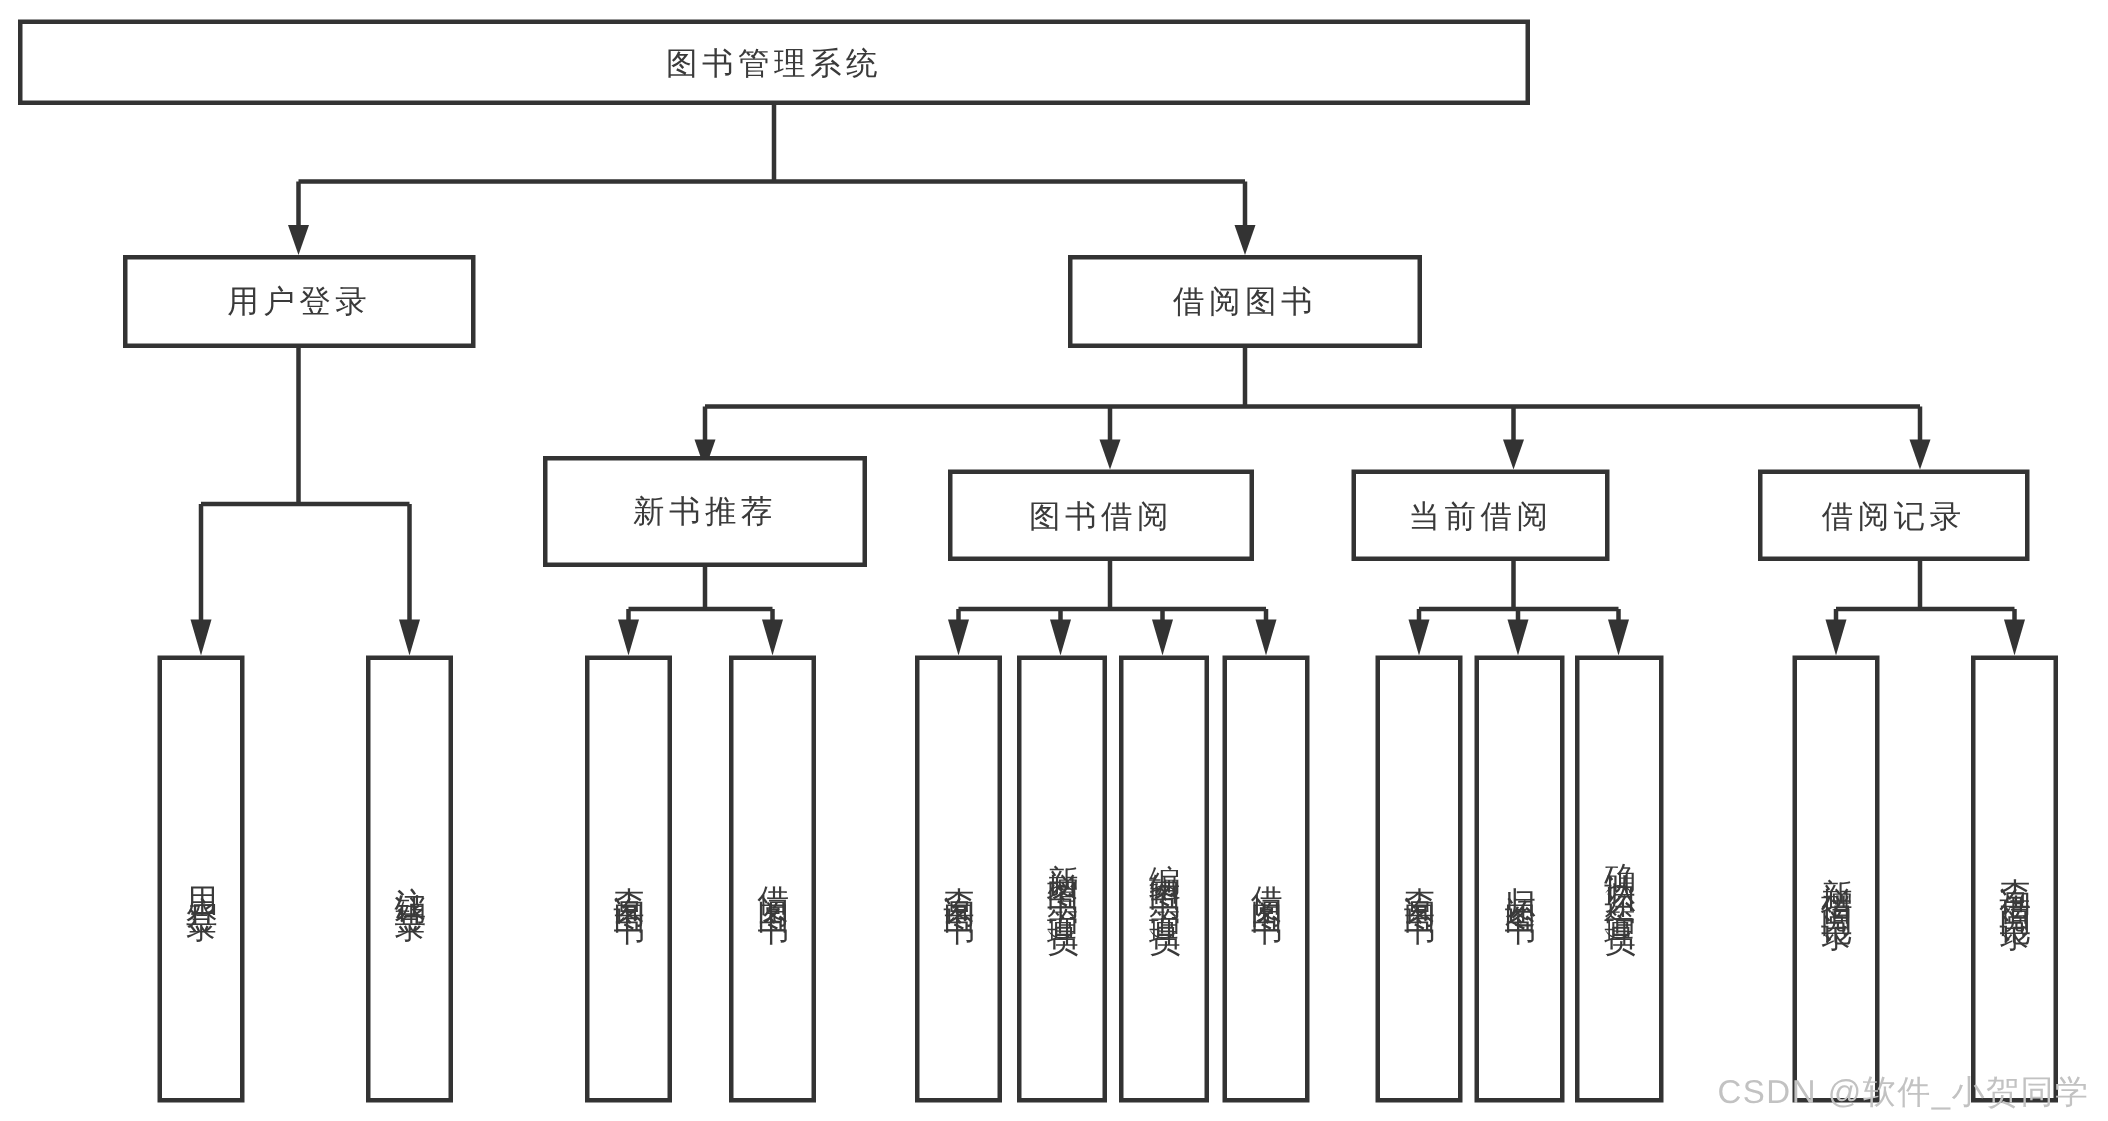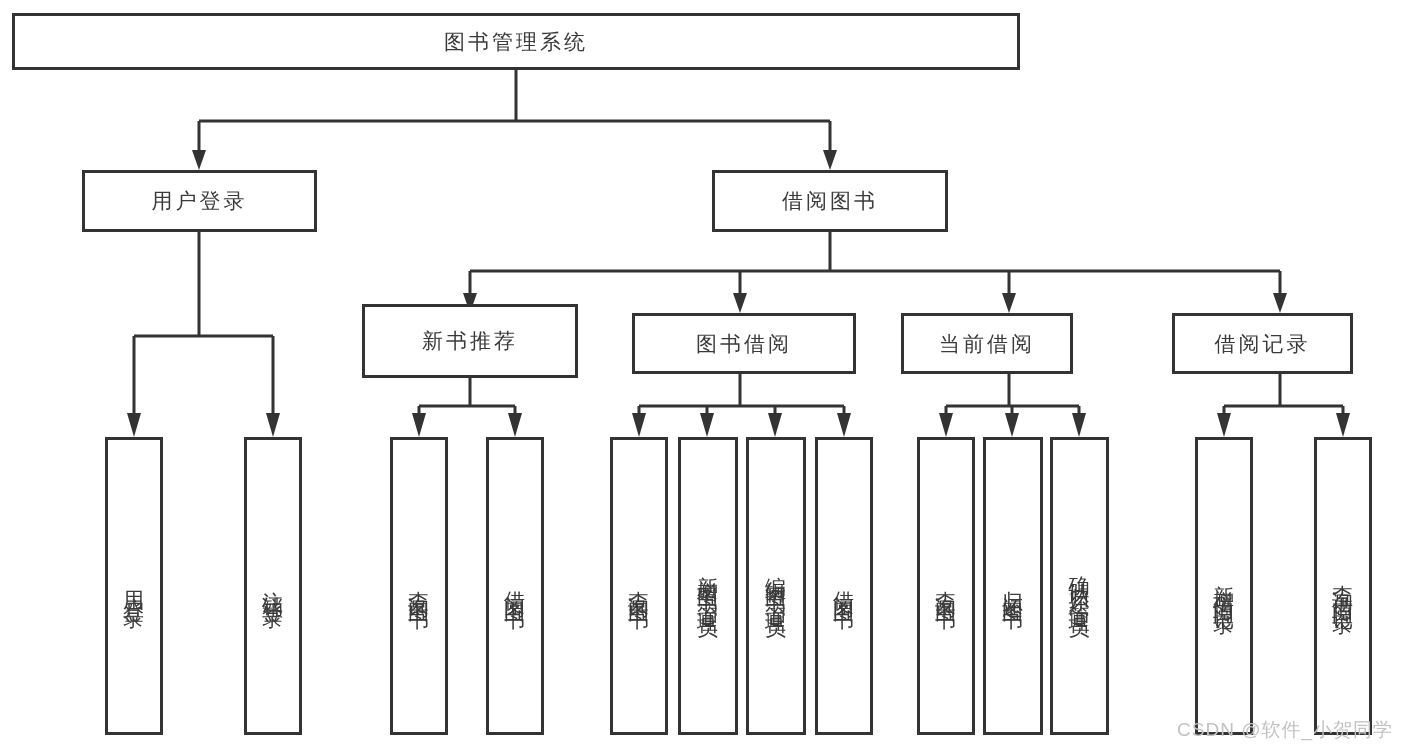--- a/index.html
+++ b/index.html
@@ -43,21 +43,21 @@
     line-height: 1;
     white-space: nowrap;
   }
   
   #n-root          { left: 12px;   top: 13px;  width: 1008px; height: 57px; }
   
   #n-user-login    { left: 82px;   top: 170px; width: 235px;  height: 62px; }
   #n-book-mgmt     { left: 712px;  top: 170px; width: 236px;  height: 62px; }
   
   #n-new-book      { left: 362px;  top: 304px; width: 216px;  height: 74px; }
-  #n-book-borrow   { left: 632px;  top: 313px; width: 224px;  height: 61px; }
+  #n-book-borrow   { left: 632px;  top: 313px; width: 204px;  height: 61px; }
   #n-cur-borrow    { left: 901px;  top: 313px; width: 172px;  height: 61px; }
   #n-borrow-rec    { left: 1172px; top: 313px; width: 181px;  height: 61px; }
   
   .leaf { top: 437px; width: 58px; height: 298px; }
   #l-a1 { left: 105px; }
   #l-a2 { left: 244px; }
   #l-b1 { left: 390px; }
   #l-b2 { left: 486px; }
   #l-c1 { left: 610px; }
   #l-c2 { left: 678px; width: 60px; }
@@ -65,21 +65,21 @@
   #l-c4 { left: 815px; }
   #l-d1 { left: 917px; }
   #l-d2 { left: 983px; width: 60px; }
   #l-d3 { left: 1050px; width: 59px; }
   #l-e1 { left: 1195px; }
   #l-e2 { left: 1314px; }
   #watermark {
     position: absolute;
     right: 12px;
     bottom: 4px;
-    font-size: 19px;
+    font-size: 22px;
     color: var(--watermark, #c2c2c2);
     letter-spacing: 1px;
     white-space: nowrap;
   }
 </style>
 </head>
 <body>
 
 <div id="canvas">
 

